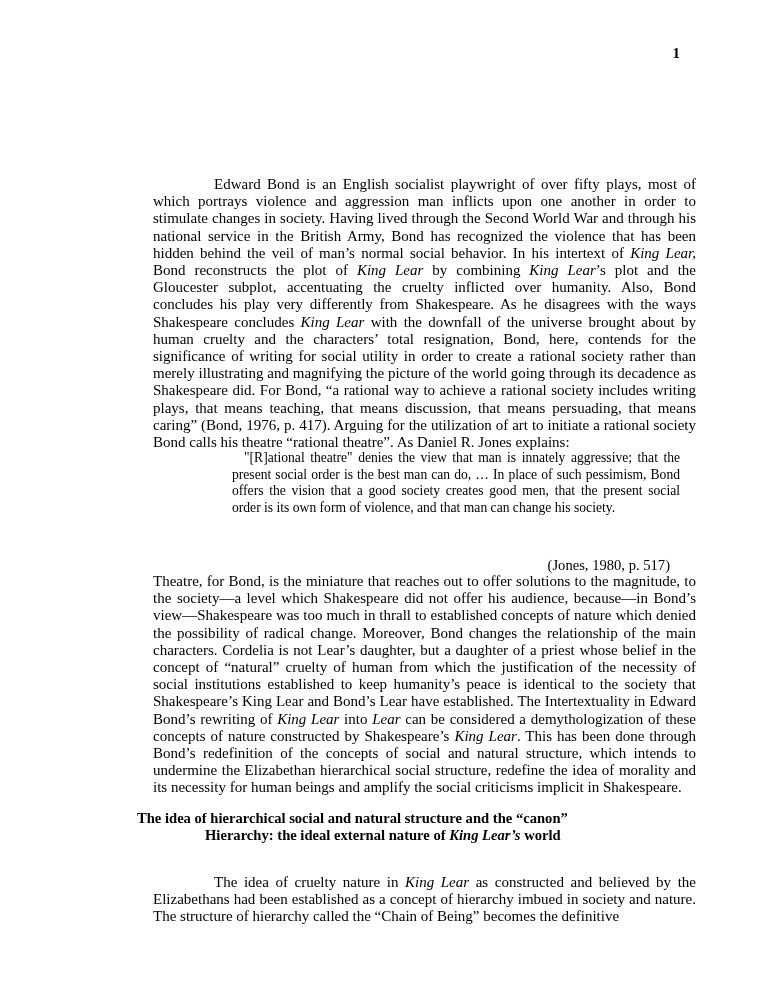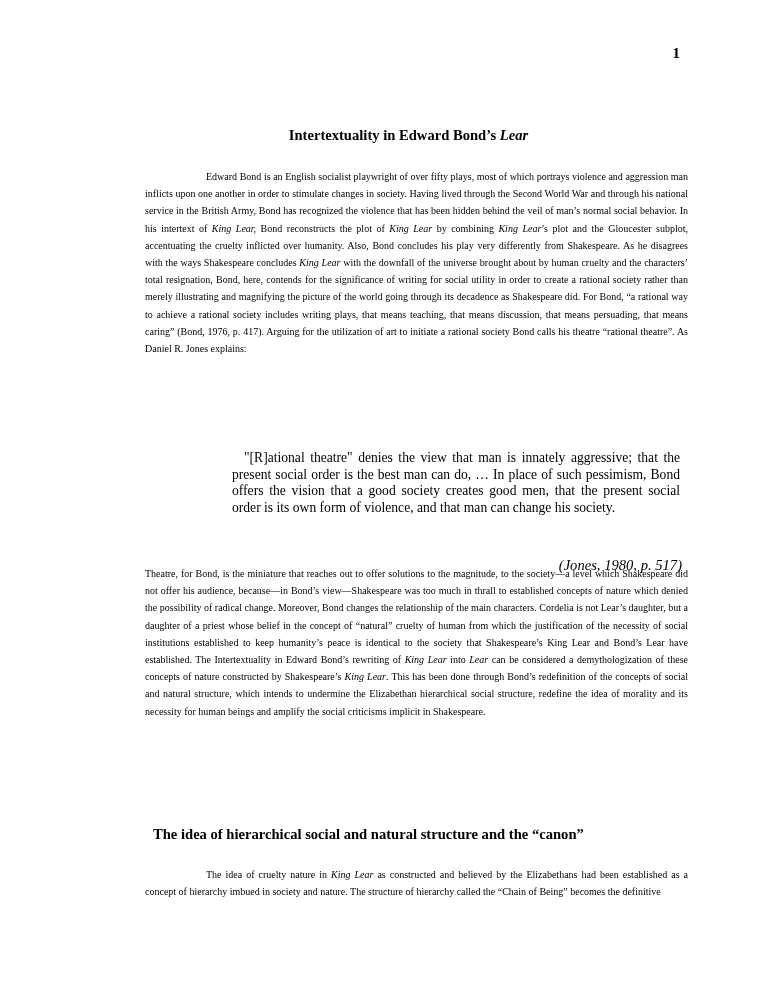--- a/index.html
+++ b/index.html
@@ -33,54 +33,53 @@
     font-size: 14.6px;
     font-weight: 700;
     text-align: center;
     line-height: 17.2px;
     position: absolute;
     top: 127px;
     left: 137px;
     width: 543px;
   }
   .para {
-    font-size: 10px;
+    font-size: 15px;
     line-height: 17.2px;
     text-align: justify;
     text-justify: inter-word;
-    margin: 8px;
+    margin: 16px;
     hyphens: none;
   }
   .para.indented {
     text-indent: 61px;
   }
   .blockquote {
     position: absolute;
     left: 232px;
     width: 448px;
     font-size: 13.6px;
     line-height: 16.5px;
     text-align: justify;
     margin: 0;
     text-indent: 12px;
   }
   .citation {
     position: absolute;
-    left: 139px;
+    left: 127px;
     width: 543px;
     font-size: 14.6px;
     line-height: 17.2px;
     text-align: right;
-    font-style: italic;
   }
   .heading {
     font-size: 14.6px;
     font-weight: 700;
     line-height: 17.2px;
-    margin: 16px;
+    margin: 0;
     text-align: left;
   }
   .heading.sub {
     padding-left: 68px;
   }
   .it { font-style: italic; }
   .bi { font-style: italic; font-weight: 700; }
 
   
   #p1   { position: absolute; left: 137px; top: 160px; width: 543px; }
@@ -91,28 +90,28 @@
   #h2   { position: absolute; left: 137px; top: 827px; width: 543px; }
   #p3   { position: absolute; left: 137px; top: 858px; width: 543px; }
 </style>
 </head>
 <body>
 
 <div class="page">
 
   <div class="page-number">1</div>
 
-  <h1 class="doc-title"><span>Intertextuality in Edward Bond’s </span><span class="it">Lear</span></h1>
 
   <p id="p1" class="para indented"><span>Edward Bond is an English socialist playwright of over fifty plays, most of which portrays violence and aggression man inflicts upon one another in order to stimulate changes in society. Having lived through the Second World War and through his national service in the British Army, Bond has recognized the violence that has been hidden behind the veil of man’s normal social behavior. In his intertext of </span><span class="it">King Lear,</span><span> Bond reconstructs the plot of </span><span class="it">King Lear</span><span> by combining </span><span class="it">King Lear</span><span>’s plot and the Gloucester subplot, accentuating the cruelty inflicted over humanity. Also, Bond concludes his play very differently from Shakespeare. As he disagrees with the ways Shakespeare concludes </span><span class="it">King Lear</span><span> with the downfall of the universe brought about by human cruelty and the characters’ total resignation, Bond, here, contends for the significance of writing for social utility in order to create a rational society rather than merely illustrating and magnifying the picture of the world going through its decadence as Shakespeare did. For Bond, “a rational way to achieve a rational society includes writing plays, that means teaching, that means discussion, that means persuading, that means caring” (Bond, 1976, p. 417). Arguing for the utilization of art to initiate a rational society Bond calls his theatre “rational theatre”. As Daniel R. Jones explains:</span></p>
 
   <p id="bq" class="blockquote">"[R]ational theatre" denies the view that man is innately aggressive; that the present social order is the best man can do, … In place of such pessimism, Bond offers the vision that a good society creates good men, that the present social order is its own form of violence, and that man can change his society.</p>
 
   <p id="cit" class="citation">(Jones, 1980, p. 517)</p>
 
   <p id="p2" class="para"><span>Theatre, for Bond, is the miniature that reaches out to offer solutions to the magnitude, to the society—a level which Shakespeare did not offer his audience, because—in Bond’s view—Shakespeare was too much in thrall to established concepts of nature which denied the possibility of radical change. Moreover, Bond changes the relationship of the main characters. Cordelia is not Lear’s daughter, but a daughter of a priest whose belief in the concept of “natural” cruelty of human from which the justification of the necessity of social institutions established to keep humanity’s peace is identical to the society that Shakespeare’s King Lear and Bond’s Lear have established. The Intertextuality in Edward Bond’s rewriting of </span><span class="it">King Lear</span><span> into </span><span class="it">Lear</span><span> can be considered a demythologization of these concepts of nature constructed by Shakespeare’s </span><span class="it">King Lear</span><span>. This has been done through Bond’s redefinition of the concepts of social and natural structure, which intends to undermine the Elizabethan hierarchical social structure, redefine the idea of morality and its necessity for human beings and amplify the social criticisms implicit in Shakespeare.</span></p>
 
   <h2 id="h1" class="heading">The idea of hierarchical social and natural structure and the “canon”</h2>
 
+  <h3 id="h2" class="heading sub"><span>Hierarchy: the ideal external nature of </span><span class="bi">King Lear’s</span><span> world</span></h3>
 
   <p id="p3" class="para indented"><span>The idea of cruelty nature in </span><span class="it">King Lear</span><span> as constructed and believed by the Elizabethans had been established as a concept of hierarchy imbued in society and nature. The structure of hierarchy called the “Chain of Being” becomes the definitive</span></p>
 
 </div>
 
 </body></html>

